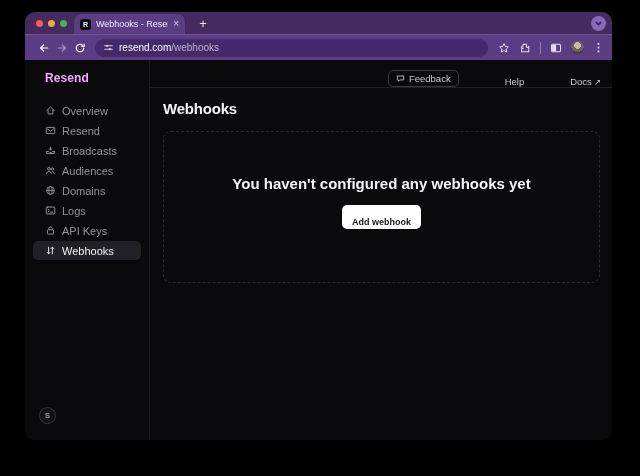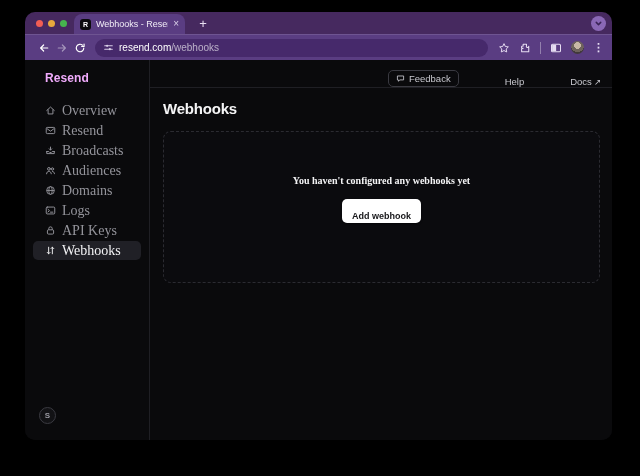--- a/index.html
+++ b/index.html
@@ -54,21 +54,21 @@
   
   .content { display:flex; height:380px; background:var(--pagebg,#0a0a0c); }
 
   aside.sidebar { width:125px; flex:0 0 auto; border-right:1px solid var(--border,#1f1f24);
                   position:relative; padding-top:11px; }
   .logo { margin-left:20px; color:#f0abfc; font-size:12px; font-weight:bold;
           letter-spacing:.1px; }
   nav.sidenav { position:absolute; top:41px; left:8px; right:8px; }
   .navitem { height:19px; margin-bottom:1px; display:flex; align-items:center;
              gap:6px; padding:0 0 0 12px; border-radius:5px;
-             color:var(--muted,#94949b); font-size:14px; cursor:default;font-family:Liberation Serif, serif; }
+             color:var(--muted,#94949b); font-size:11px; cursor:default; }
   .navitem svg { flex:0 0 auto; }
   .navitem.active { background:var(--activebg,#202026); color:#f2f2f4; }
   .user-avatar { position:absolute; left:14px; bottom:16px; width:17px; height:17px;
                  border-radius:50%; border:1px solid #3a3a41; background:#121215;
                  color:#9a9aa2; font-size:8px; font-weight:bold; display:flex;
                  align-items:center; justify-content:center; }
 
   main.mainarea { flex:1; display:flex; flex-direction:column; }
   .main-header { height:28px; flex:0 0 auto; border-bottom:1px solid var(--border,#1f1f24);
                  display:flex; align-items:flex-end; justify-content:flex-end;
@@ -77,21 +77,21 @@
                   padding:0 7px; border:1px solid #3a3a41; border-radius:5px;
                   color:#c9c9cf; font-size:9.5px; background:transparent; }
   .hdr-link { color:#c9c9cf; font-size:9.5px; display:flex; align-items:center; gap:2px;padding-left:34px; }
   .hdr-link .ext { font-size:8.5px; }
 
   .pagebody { padding:12px 12px 0 13px; }
   h1.page-title { color:#f5f5f6; font-size:15px; font-weight:bold; letter-spacing:-.2px; }
   .empty-card { margin-top:14px; height:152px; border:1px dashed var(--cardborder,#2b2b31);
                 border-radius:8px; background:#0b0b0e; text-align:center;
                 padding-top:43px; }
-  .empty-title { color:#f4f4f5; font-size:10px; font-weight:bold;font-family:Liberation Serif, serif; }
+  .empty-title { color:#f4f4f5; font-size:15px; font-weight:bold; }
   .empty-desc { margin-top:7px; color:#8c8c93; font-size:8px; line-height:13px; }
   .add-webhook-btn { margin-top:13px; height:18px; padding:12px 10px; background:var(--btnbg,#fff);
                      color:var(--btntext,#17171a); font-size:9px; font-weight:bold;
                      border:none; border-radius:5px; font-family:inherit;
                      box-shadow:0 1px 2px rgba(0,0,0,.5); }
   svg { display:block; }
 </style>
 </head>
 <body>
 

